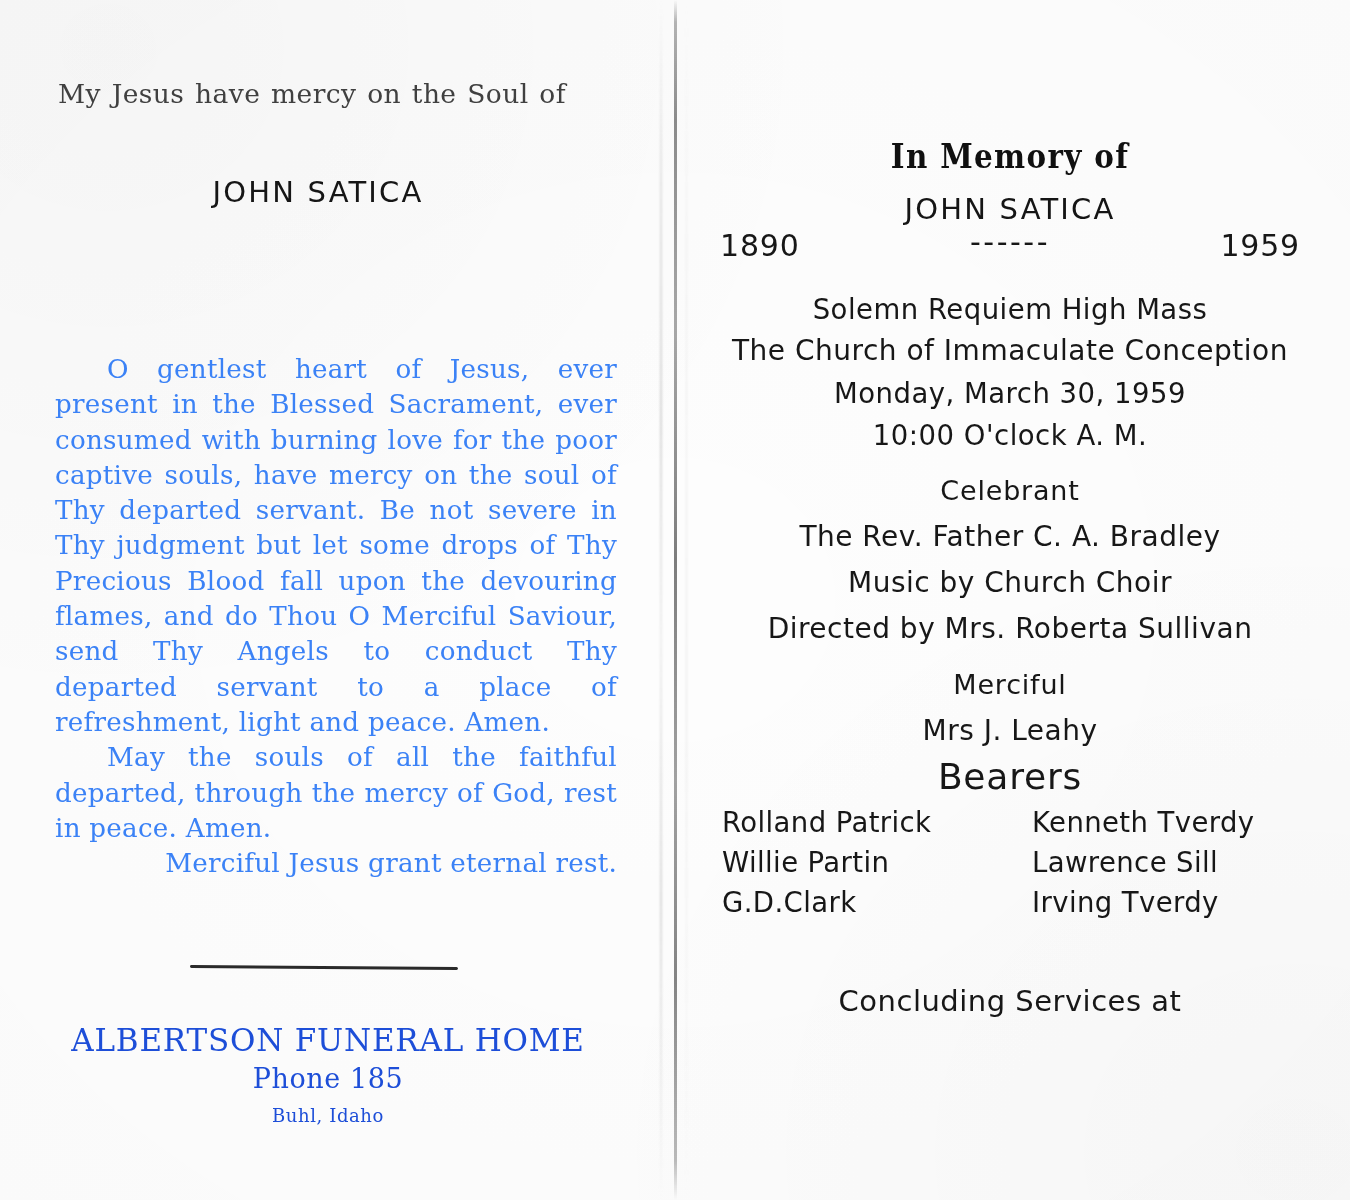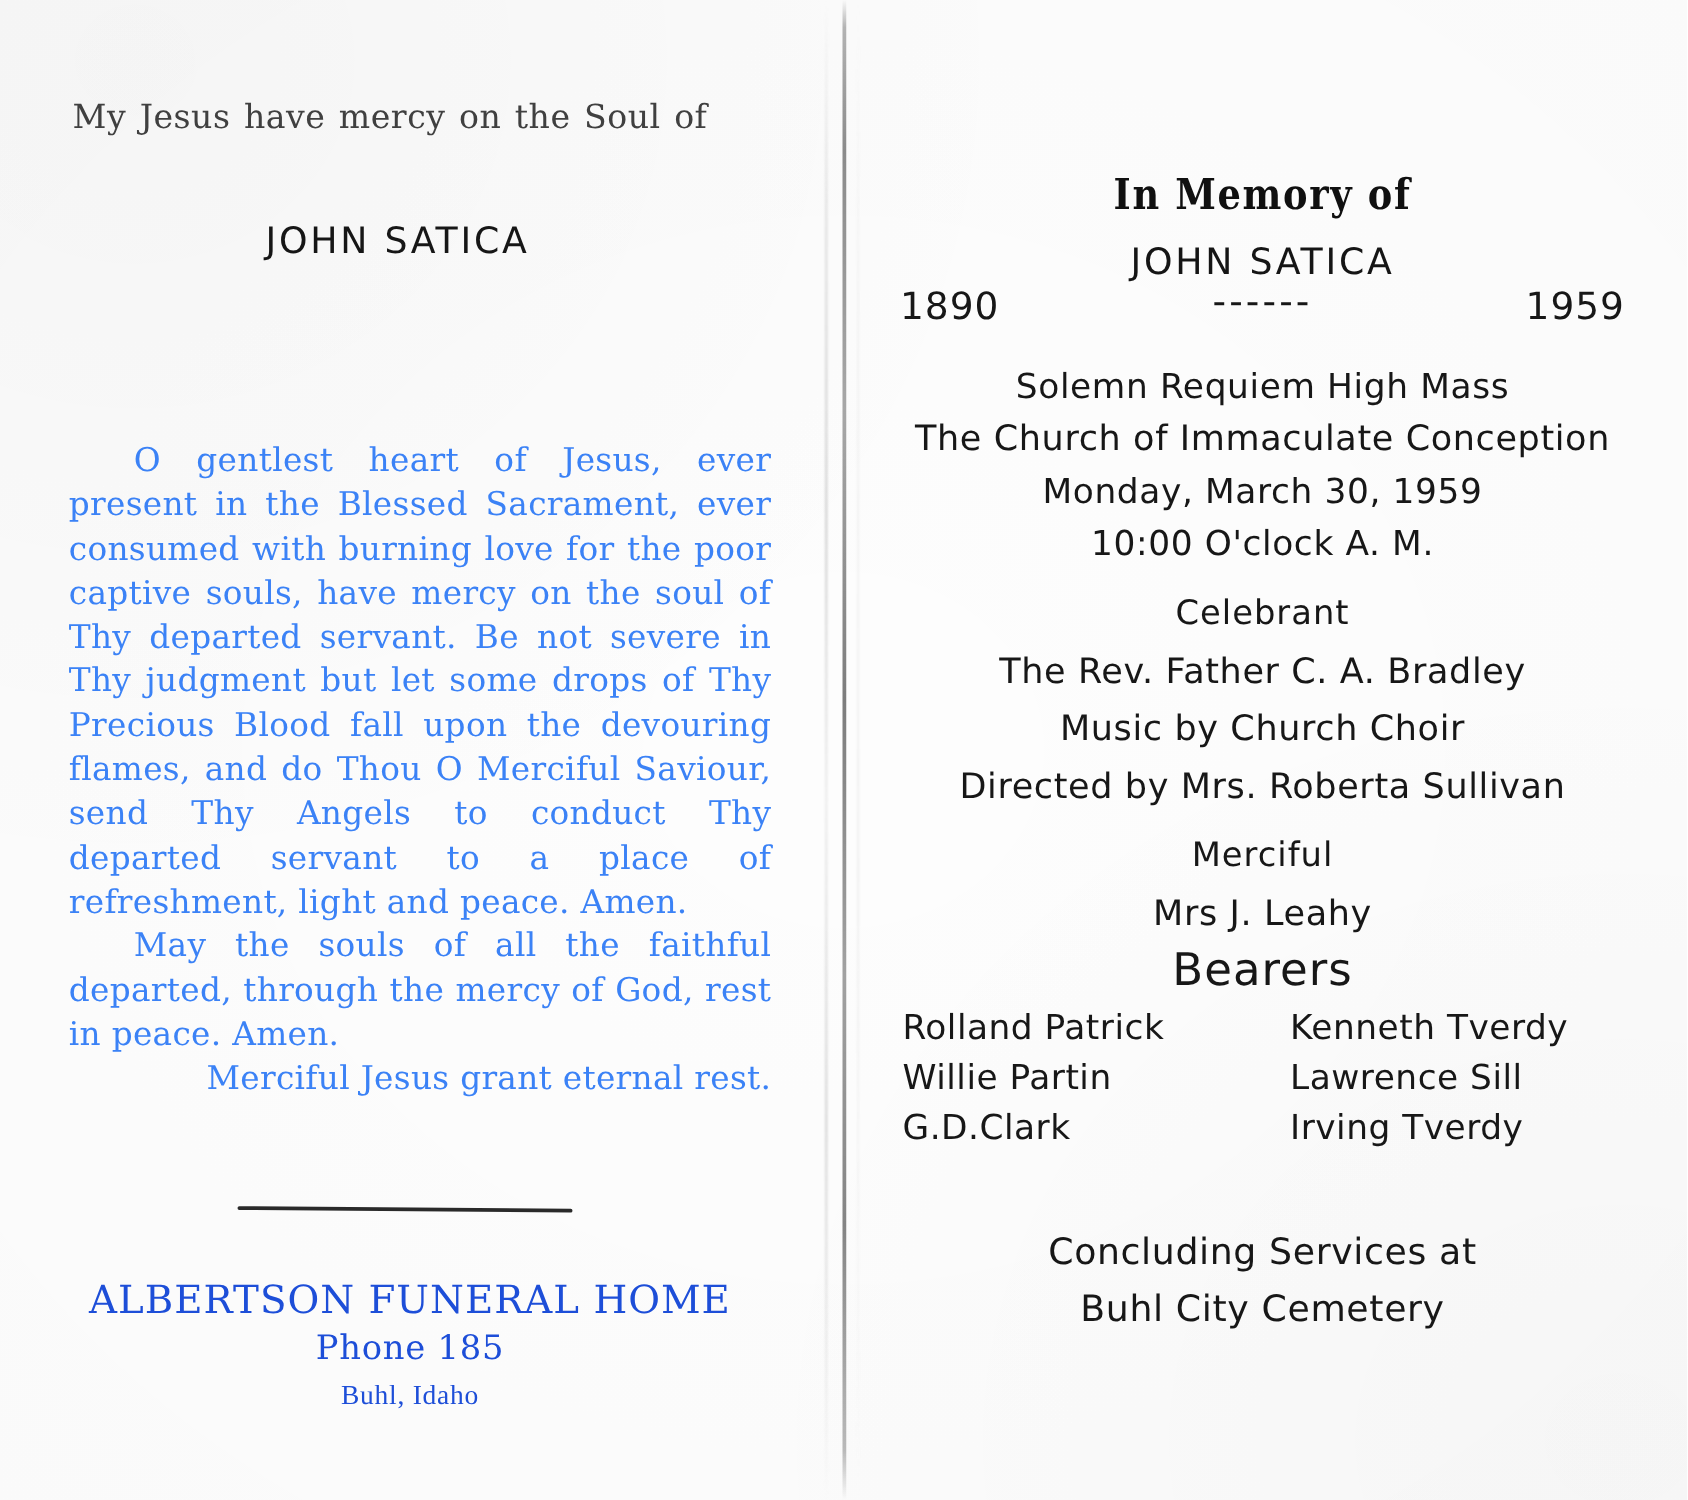--- a/index.html
+++ b/index.html
@@ -158,24 +158,23 @@
     font-size: 31px;
     letter-spacing: 0.8px;
     line-height: 40px;
   }
   .fh-phone {
     font-size: 27px;
     letter-spacing: 0.6px;
     line-height: 37px;
   }
   .fh-city {
-    font-size: 22px;
+    font-size: 18px;
     letter-spacing: 0.6px;
     line-height: 37px;
-    font-family: Liberation Serif, serif;
   }
 
   
   .panel-right {
     position: absolute;
     left: 690px;
     top: 0;
     width: 640px;
     height: 1200px;
     font-family: "DejaVu Sans", "Liberation Sans", sans-serif;
@@ -362,17 +361,16 @@
       <div class="bearer-cell">Rolland Patrick</div>
       <div class="bearer-cell">Kenneth Tverdy</div>
       <div class="bearer-cell">Willie Partin</div>
       <div class="bearer-cell">Lawrence Sill</div>
       <div class="bearer-cell">G.D.Clark</div>
       <div class="bearer-cell">Irving Tverdy</div>
     </div>
 
     <div class="concluding">
       <div>Concluding Services at</div>
-      <div>Buhl City Cemetery</div>
     </div>
   </div>
 
 </div>
 
 </body></html>

